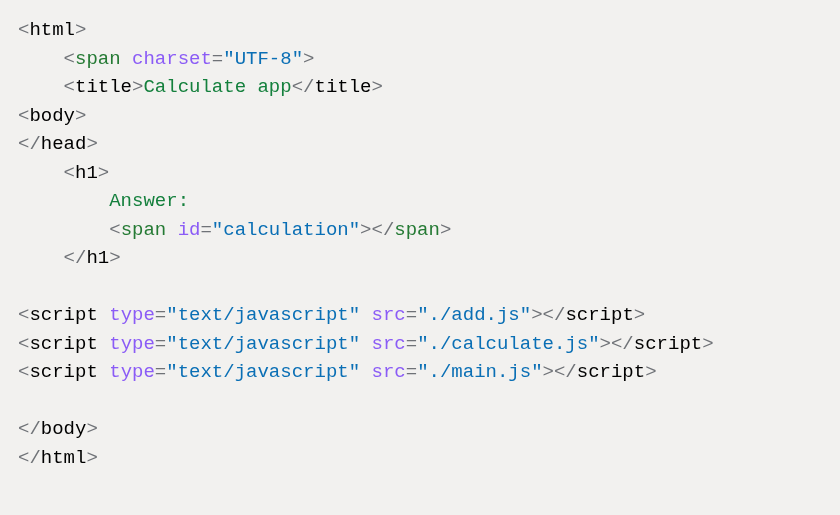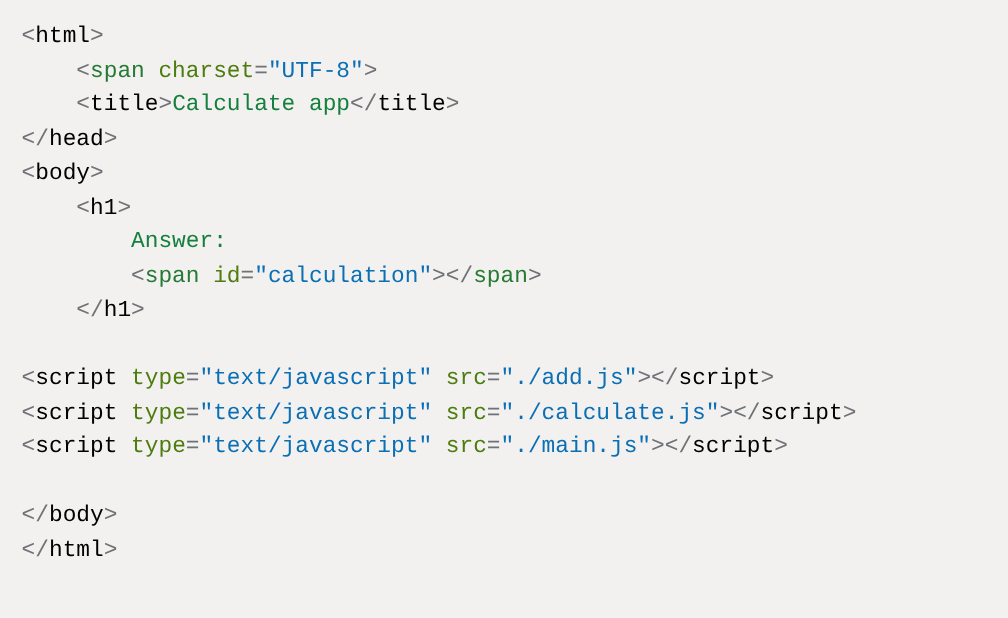--- a/index.html
+++ b/index.html
@@ -11,35 +11,35 @@
     color:#2a2a2a;
     padding:16px 18px;
     width:840px;
     box-sizing:border-box;
   }
   .line{white-space:pre}
   .p{color:#6f7277}   
   .tag{color:#257a34} 
   .doctype{color:#6f7277}
   .doctype-kw{color:#257a34}
-  .attr{color:#4d7c0f}
+  .attr{color:#8b5cf6}
   .eq{color:#6f7277}
   .str{color:#0a6fb5}
   .txt{color:#15803d}
   .close{color:#000000}
 </style>
 </head>
 <body>
 
 <div>
 <div class="line"><span class="p">&lt;</span><span class="close">html</span><span class="p">&gt;</span></div>
 <div class="line">    <span class="p">&lt;</span><span class="tag">span</span> <span class="attr">charset</span><span class="eq">=</span><span class="str">"UTF-8"</span><span class="p">&gt;</span></div>
 <div class="line">    <span class="p">&lt;</span><span class="close">title</span><span class="p">&gt;</span><span class="txt">Calculate app</span><span class="p">&lt;/</span><span class="close">title</span><span class="p">&gt;</span></div>
+<div class="line"><span class="p">&lt;</span><span class="close">body</span><span class="p">&gt;</span></div>
 <div class="line"><span class="p">&lt;/</span><span class="close">head</span><span class="p">&gt;</span></div>
-<div class="line"><span class="p">&lt;</span><span class="close">body</span><span class="p">&gt;</span></div>
 <div class="line">    <span class="p">&lt;</span><span class="close">h1</span><span class="p">&gt;</span></div>
 <div class="line">        <span class="txt">Answer:</span></div>
 <div class="line">        <span class="p">&lt;</span><span class="tag">span</span> <span class="attr">id</span><span class="eq">=</span><span class="str">"calculation"</span><span class="p">&gt;&lt;/</span><span class="tag">span</span><span class="p">&gt;</span></div>
 <div class="line">    <span class="p">&lt;/</span><span class="close">h1</span><span class="p">&gt;</span></div>
 <div class="line">&nbsp;</div>
 <div class="line"><span class="p">&lt;</span><span class="close">script</span> <span class="attr">type</span><span class="eq">=</span><span class="str">"text/javascript"</span> <span class="attr">src</span><span class="eq">=</span><span class="str">"./add.js"</span><span class="p">&gt;&lt;/</span><span class="close">script</span><span class="p">&gt;</span></div>
 <div class="line"><span class="p">&lt;</span><span class="close">script</span> <span class="attr">type</span><span class="eq">=</span><span class="str">"text/javascript"</span> <span class="attr">src</span><span class="eq">=</span><span class="str">"./calculate.js"</span><span class="p">&gt;&lt;/</span><span class="close">script</span><span class="p">&gt;</span></div>
 <div class="line"><span class="p">&lt;</span><span class="close">script</span> <span class="attr">type</span><span class="eq">=</span><span class="str">"text/javascript"</span> <span class="attr">src</span><span class="eq">=</span><span class="str">"./main.js"</span><span class="p">&gt;&lt;/</span><span class="close">script</span><span class="p">&gt;</span></div>
 <div class="line">&nbsp;</div>
 <div class="line"><span class="p">&lt;/</span><span class="close">body</span><span class="p">&gt;</span></div>

